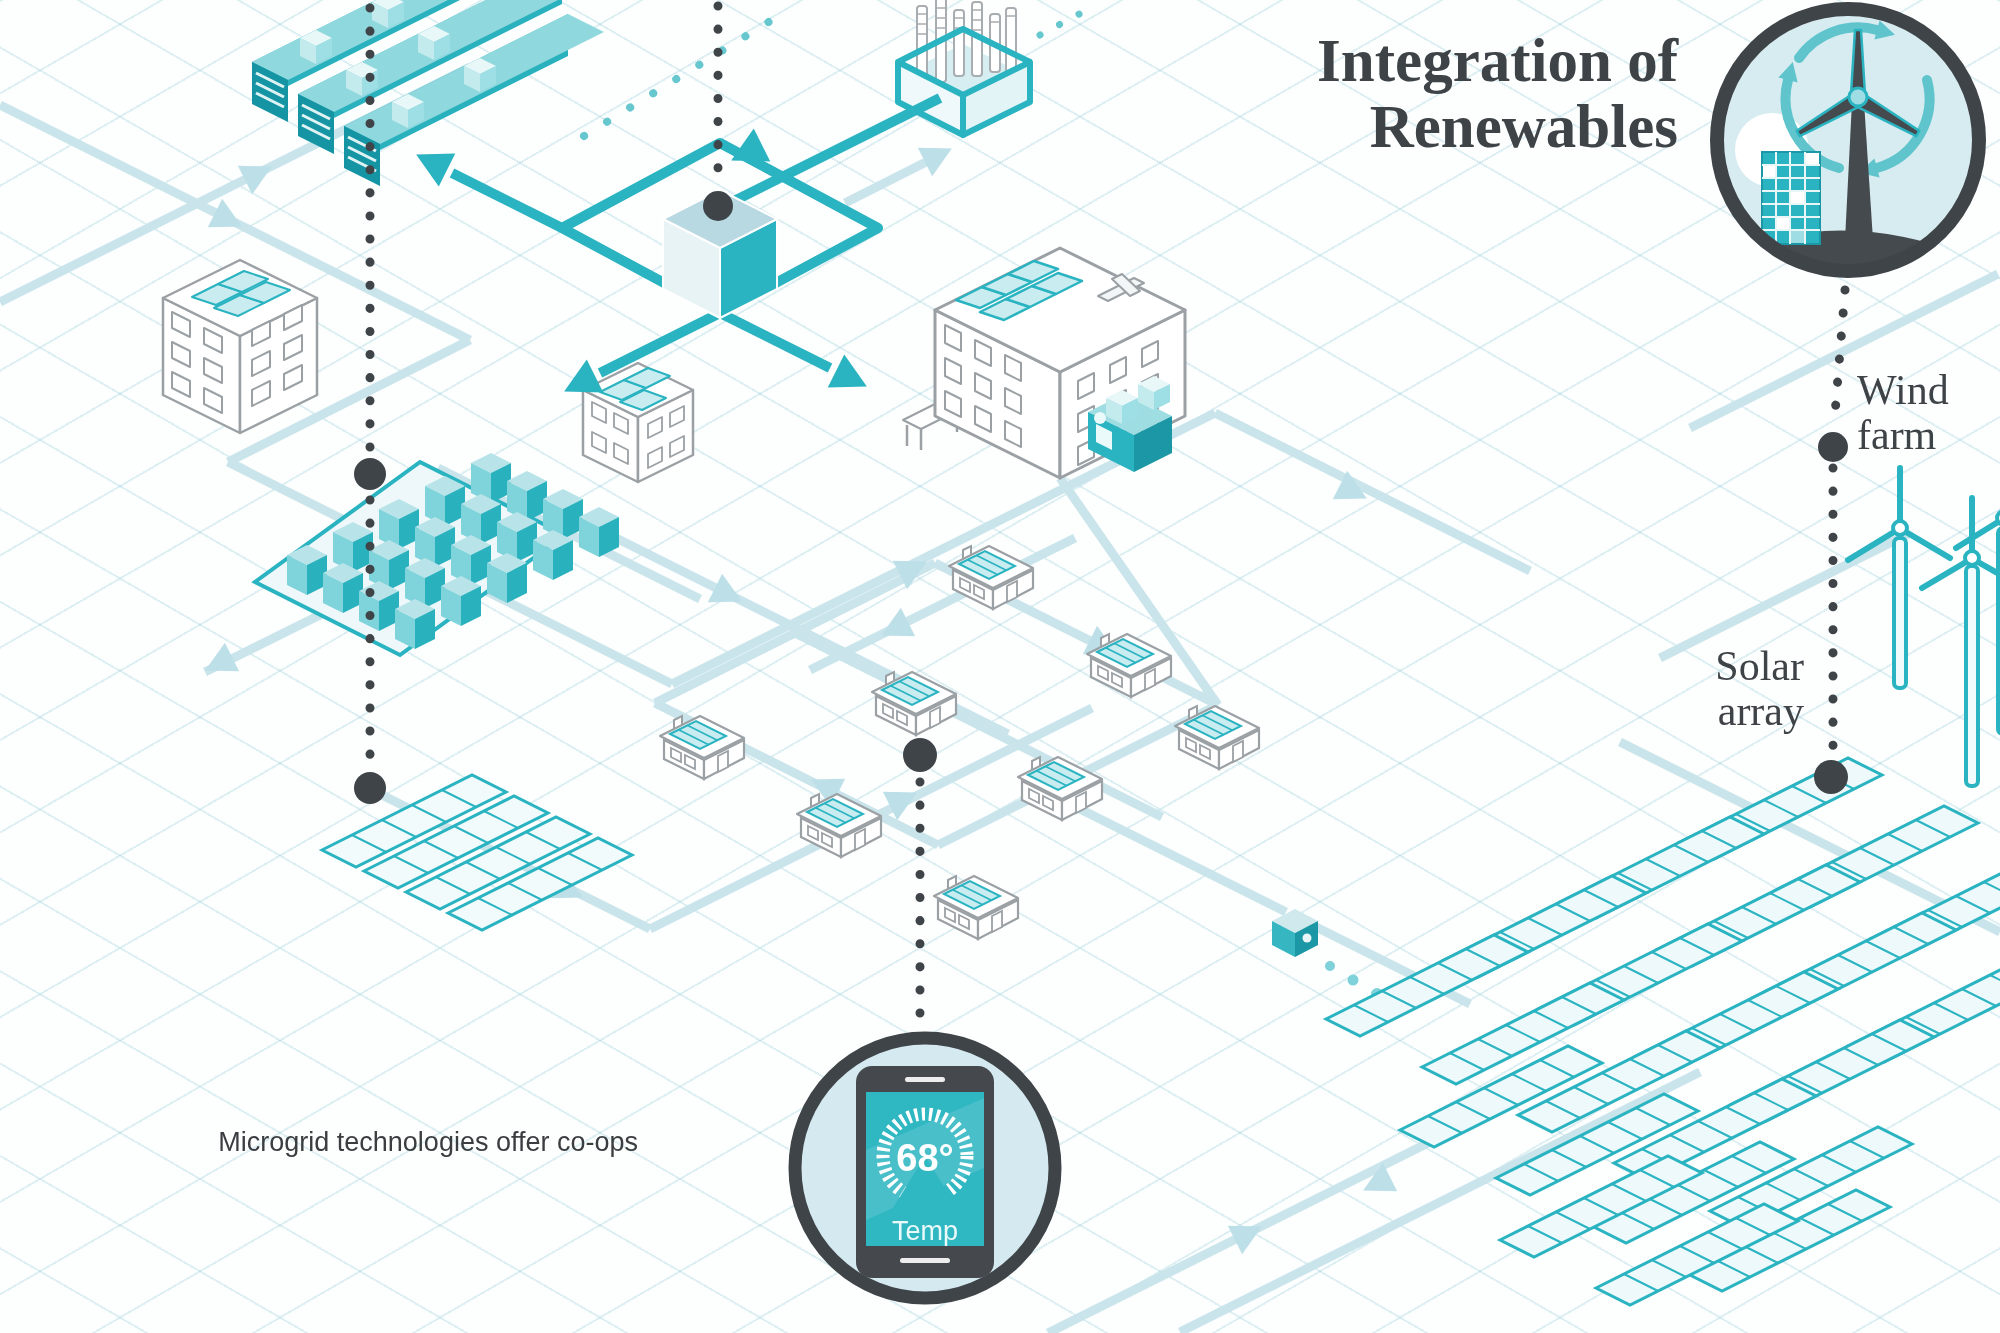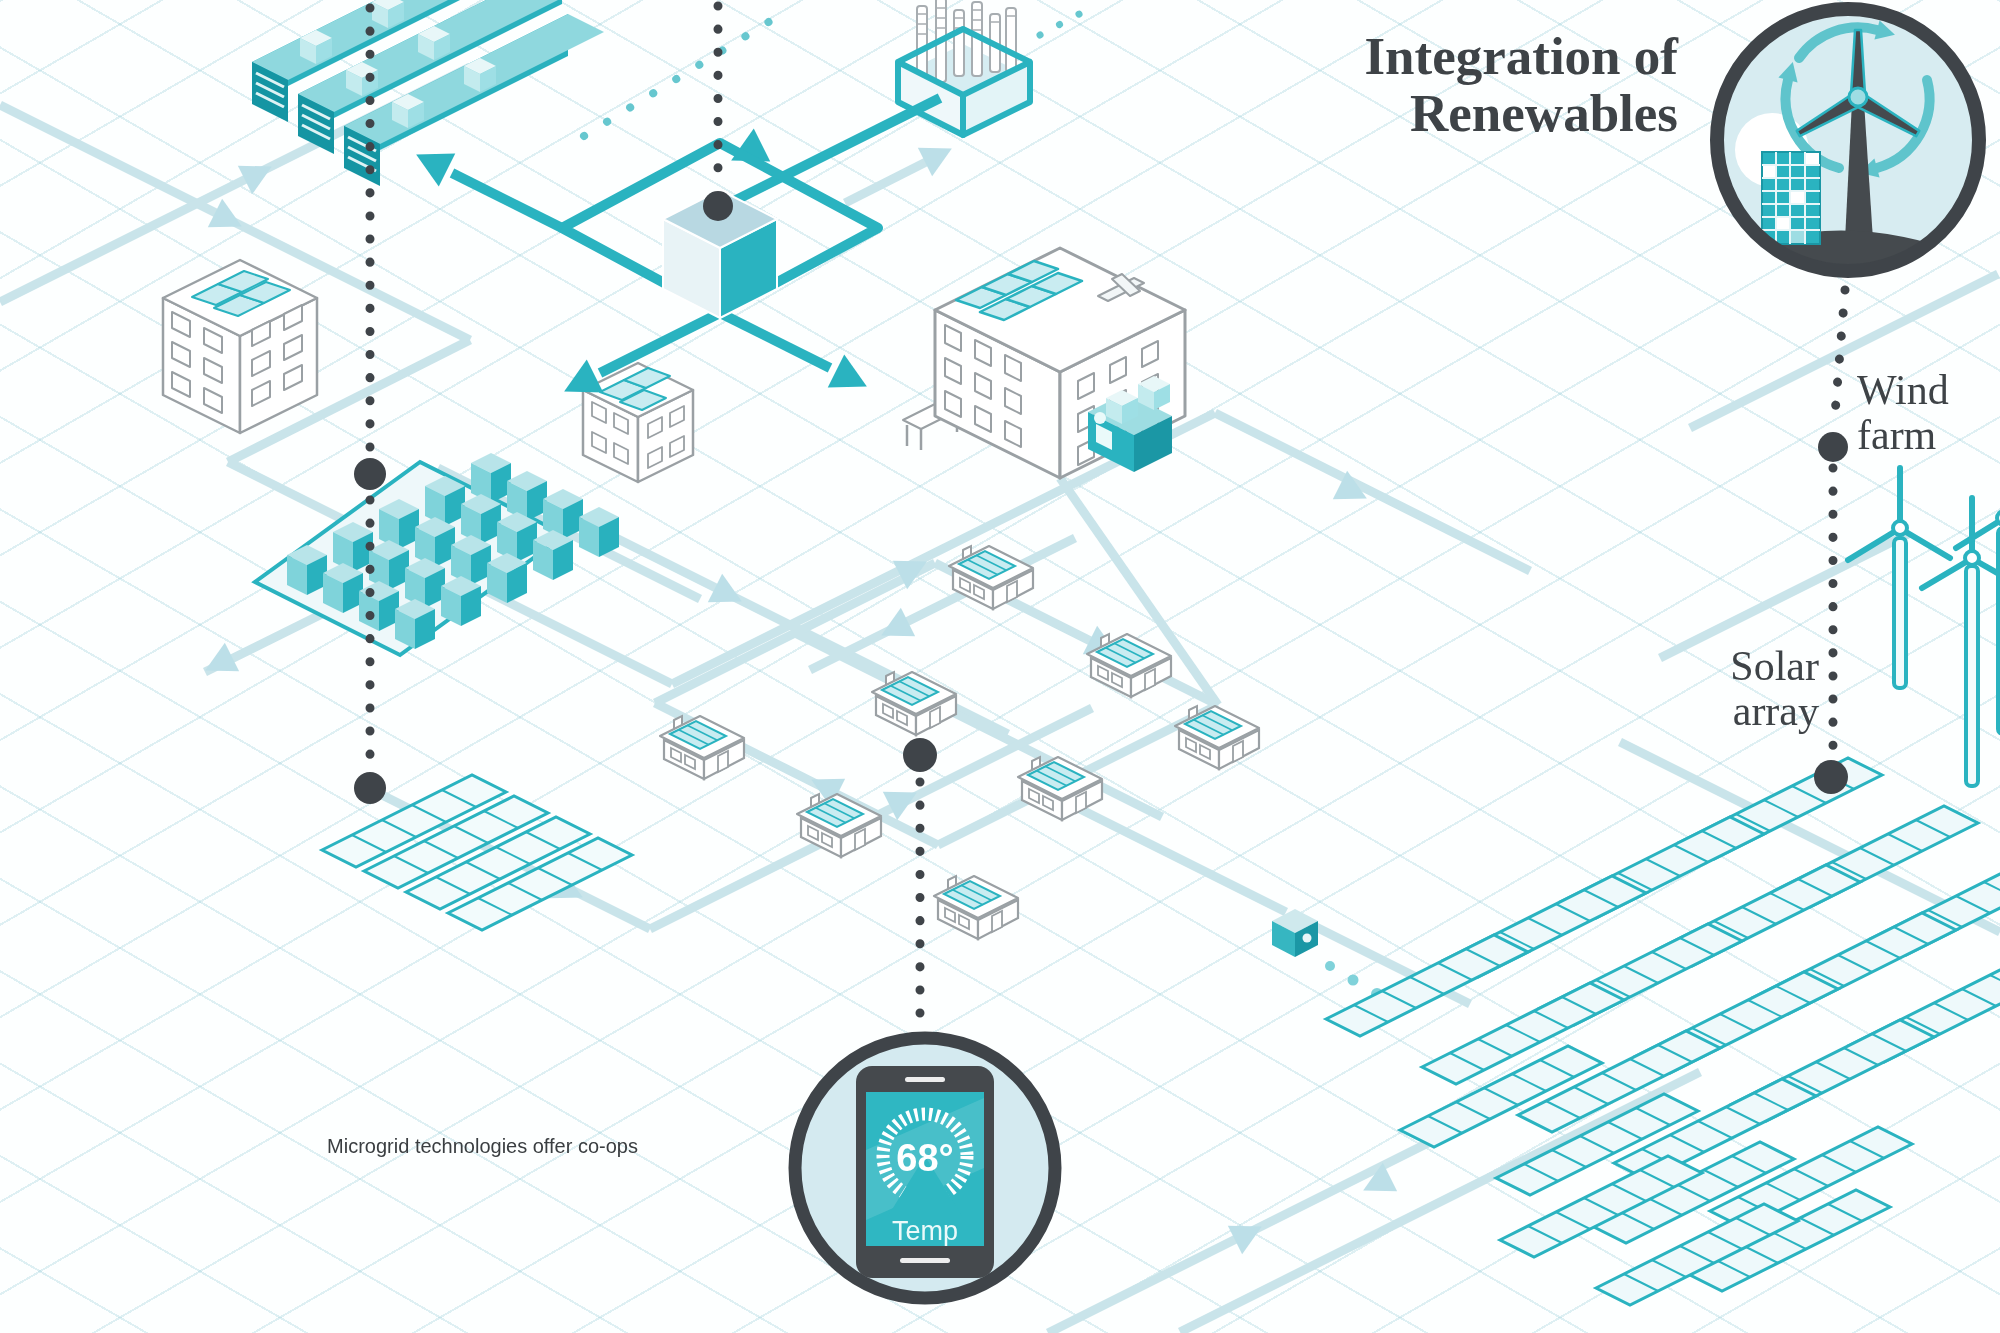--- a/index.html
+++ b/index.html
@@ -7,25 +7,25 @@
     position:relative;width:2000px;height:1333px;overflow:hidden;background:#fdffff;
     background-image:
       repeating-linear-gradient(150deg, rgba(151,205,216,.30) 0 2px, transparent 2px 80px),
       repeating-linear-gradient(210deg, rgba(151,205,216,.30) 0 2px, transparent 2px 80px);
     font-family:"Liberation Sans",sans-serif;
   }
   svg.art{position:absolute;left:0;top:0;}
   .lbl{position:absolute;font-family:"Liberation Serif",serif;color:#3e4347;font-size:42px;line-height:1.08;white-space:nowrap;}
   .align-r{text-align:right;}
   .headline{position:absolute;right:322px;top:28px;font-family:"Liberation Serif",serif;font-weight:bold;
-    font-size:53px;line-height:1.08;color:#3e4347;text-align:right;white-space:nowrap;}
+    font-size:61px;line-height:1.08;color:#3e4347;text-align:right;white-space:nowrap;}
   .dr-head{position:absolute;right:1362px;top:1058px;font-family:"Liberation Serif",serif;font-weight:bold;
     font-size:49px;color:#383c3f;text-align:right;white-space:nowrap;}
-  .dr-body{position:absolute;right:1362px;top:1124px;font-size:20px;line-height:1.38;color:#3a3e41;
-    text-align:center;white-space:nowrap;margin-top:9px;}
+  .dr-body{position:absolute;right:1362px;top:1124px;font-size:27px;line-height:1.38;color:#3a3e41;
+    text-align:center;white-space:nowrap;}
   .dr-body span{display:block;}
 </style>
 </head>
 <body>
 
 <div class="stage">
 
 <svg class="art" width="2000" height="1333" viewBox="0 0 2000 1333">
   <defs>
     <path id="arrP" d="M0,-16 L30,0 L0,16 Z"></path>
@@ -484,21 +484,21 @@
   <span>Renewables</span>
 </div>
 
 
 
 <div class="lbl" style="left:1857px;top:368px">
   <span>Wind</span><br>
   <span>farm</span>
 </div>
 
-<div class="lbl align-r" style="right:181px;top:644px">
+<div class="lbl align-r" style="right:196px;top:644px">
   <span>Solar</span><br>
   <span>array</span>
 </div>
 
 <div class="dr-body">
   <span>Microgrid technologies offer co-ops</span>
 </div>
 
 </div>
 

